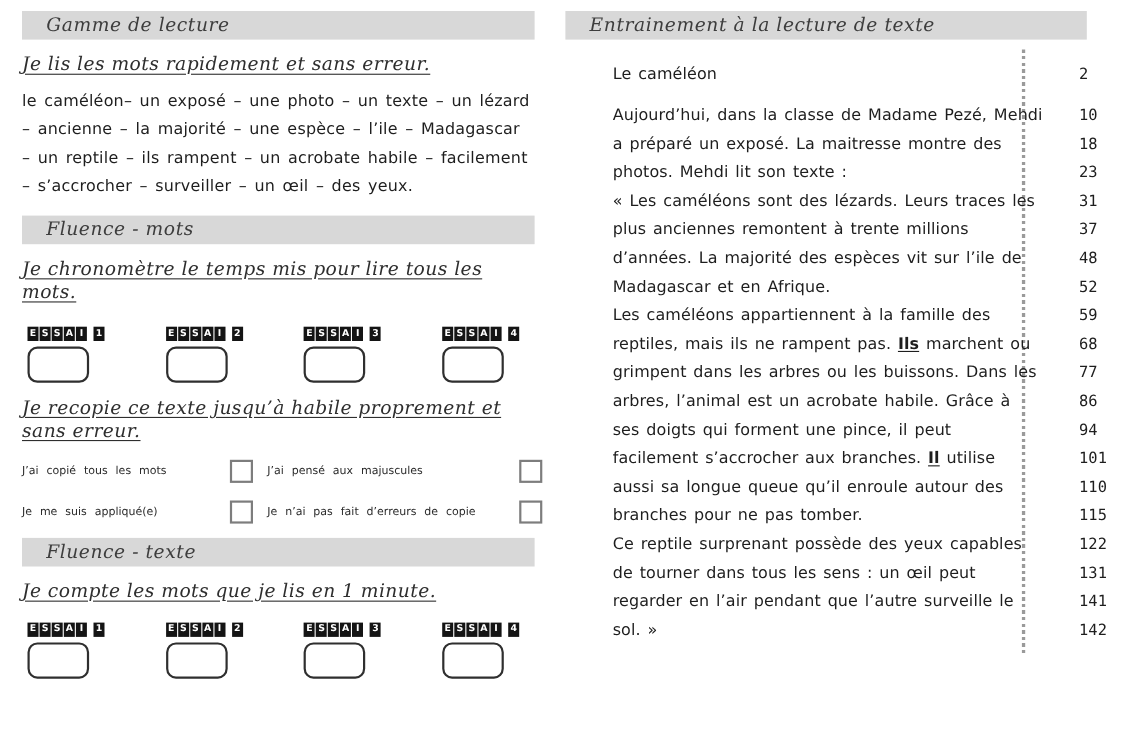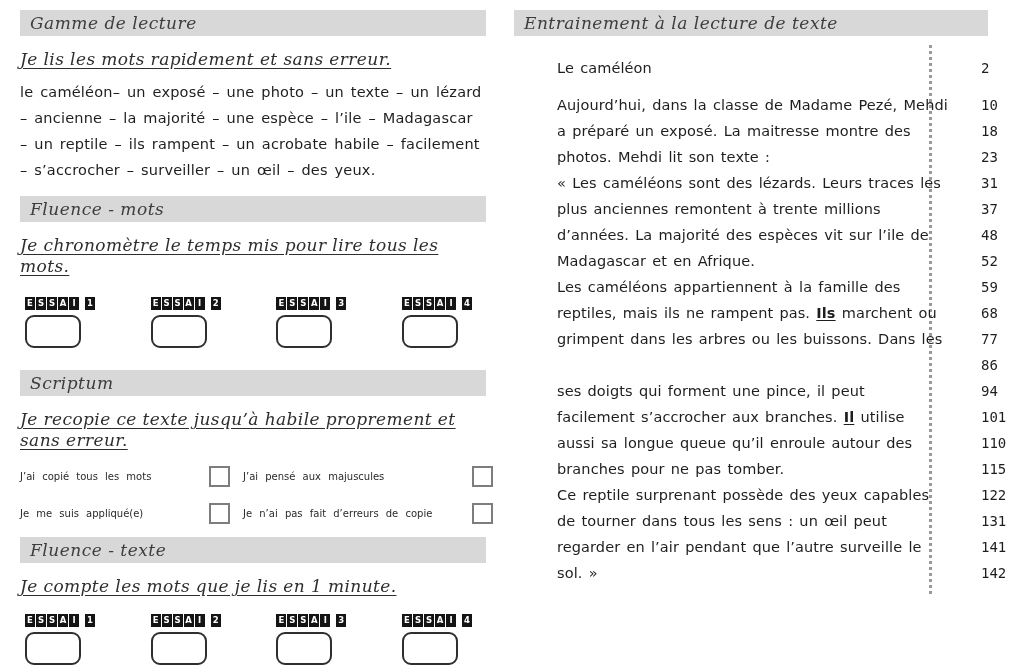--- a/index.html
+++ b/index.html
@@ -26,21 +26,21 @@
   .left-col  { position: absolute; left: 20px;  top: 10px; width: 466px; }
   .right-col { position: absolute; left: 514px; top: 10px; width: 474px; }
 
   .cursive { font-family: "DejaVu Serif", serif; font-style: italic; }
 
   .section-bar {
     background: var(--header_bg);
     color: var(--header_text);
     font-size: 17px;
     line-height: 21px;
-    padding: 3px 10px 2px 10px;
+    padding: 3px 10px 2px 22px;
     letter-spacing: 0.5px;
   }
   .mt13 { margin-top: 13px; }
   .mt22 { margin-top: 22px; }
 
   .instr-wrap { margin-top: 13px; }
   .instruction {
     display: inline-block;
     color: var(--cursive_text);
     font-size: 17px;
@@ -175,21 +175,20 @@
           <span class="tile">S</span>
           <span class="tile">A</span>
           <span class="tile">I</span>
           <span class="tile-gap"></span>
           <span class="tile">4</span>
         </div>
         <div class="essai-box"></div>
       </div>
     </div>
 
-  <div class="section-bar cursive mt22">Scriptum</div>
   <div class="instr-wrap">
     <span class="instruction cursive">Je recopie ce texte jusqu’à habile proprement et sans erreur.</span>
   </div>
   <div class="check-grid">
       <span class="check-label">J’ai copié tous les mots</span>
       <span class="check-box"></span>
       <span class="check-label">J’ai pensé aux majuscules</span>
       <span class="check-box"></span>
       <span class="check-label">Je me suis appliqué(e)</span>
       <span class="check-box"></span>
@@ -268,21 +267,21 @@
         <div class="tline"><span class="txt"><span>Aujourd’hui, dans la classe de Madame Pezé, Mehdi</span></span><span class="num">10</span></div>
         <div class="tline"><span class="txt"><span>a préparé un exposé. La maitresse montre des</span></span><span class="num">18</span></div>
         <div class="tline"><span class="txt"><span>photos. Mehdi lit son texte :</span></span><span class="num">23</span></div>
         <div class="tline"><span class="txt"><span>« Les caméléons sont des lézards. Leurs traces les</span></span><span class="num">31</span></div>
         <div class="tline"><span class="txt"><span>plus anciennes remontent à trente millions</span></span><span class="num">37</span></div>
         <div class="tline"><span class="txt"><span>d’années. La majorité des espèces vit sur l’ile de</span></span><span class="num">48</span></div>
         <div class="tline"><span class="txt"><span>Madagascar et en Afrique.</span></span><span class="num">52</span></div>
         <div class="tline"><span class="txt"><span>Les caméléons appartiennent à la famille des</span></span><span class="num">59</span></div>
         <div class="tline"><span class="txt"><span>reptiles, mais ils ne rampent pas. </span><span class="em">Ils</span><span> marchent ou</span></span><span class="num">68</span></div>
         <div class="tline"><span class="txt"><span>grimpent dans les arbres ou les buissons. Dans les</span></span><span class="num">77</span></div>
-        <div class="tline"><span class="num">86</span></div>
+        <div class="tline"><span class="txt"><span>arbres, l’animal est un acrobate habile. Grâce à</span></span><span class="num">86</span></div>
         <div class="tline"><span class="txt"><span>ses doigts qui forment une pince, il peut</span></span><span class="num">94</span></div>
         <div class="tline"><span class="txt"><span>facilement s’accrocher aux branches. </span><span class="em">Il</span><span> utilise</span></span><span class="num">101</span></div>
         <div class="tline"><span class="txt"><span>aussi sa longue queue qu’il enroule autour des</span></span><span class="num">110</span></div>
         <div class="tline"><span class="txt"><span>branches pour ne pas tomber.</span></span><span class="num">115</span></div>
         <div class="tline"><span class="txt"><span>Ce reptile surprenant possède des yeux capables</span></span><span class="num">122</span></div>
         <div class="tline"><span class="txt"><span>de tourner dans tous les sens : un œil peut</span></span><span class="num">131</span></div>
         <div class="tline"><span class="txt"><span>regarder en l’air pendant que l’autre surveille le</span></span><span class="num">141</span></div>
         <div class="tline"><span class="txt"><span>sol. »</span></span><span class="num">142</span></div>
       </div>
   </div>

